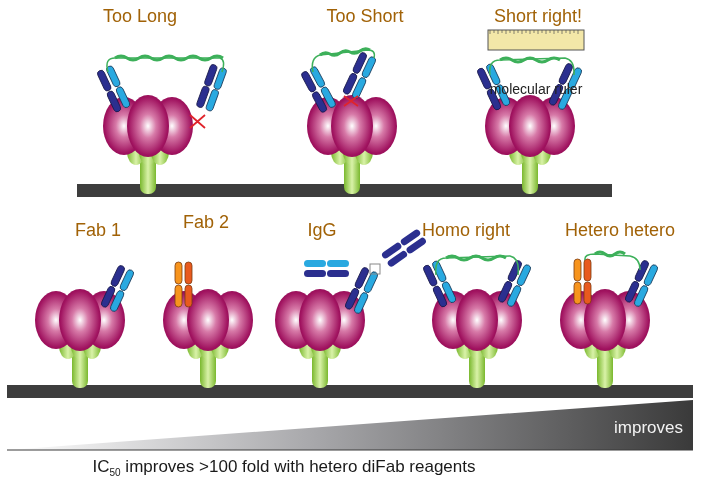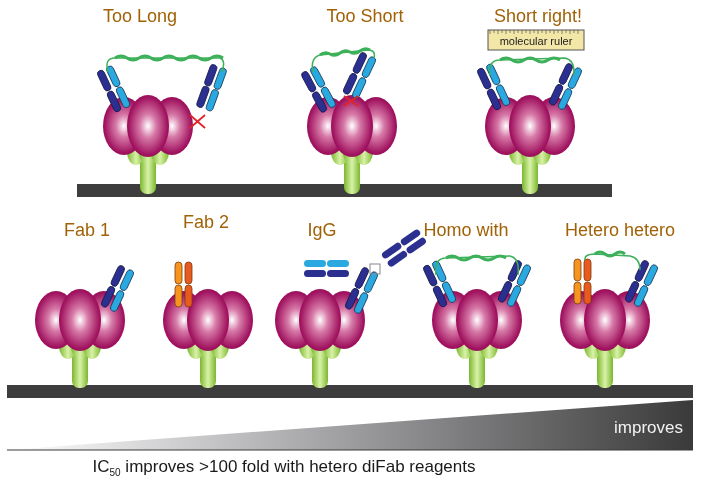--- a/index.html
+++ b/index.html
@@ -5,21 +5,21 @@
   html, body { margin: 0; padding: 0; background: #ffffff; }
   body { width: 720px; height: 487px; position: relative; overflow: hidden;
          font-family: "Liberation Sans", sans-serif; }
   .label { position: absolute; font-size: 18px; color: #a16207; white-space: nowrap;
            transform: translateX(-50%); }
   svg { position: absolute; left: 0; top: 0; }
   .caption { position: absolute; left: 0; width: 568px; top: 457px; text-align: center;
              font-size: 17px; color: #1a1a1a; }
   .caption sub { font-size: 10px; }
   .potency { position: absolute; left: 614px; top: 418px; font-size: 17px; color: #f2f2f2; }
-  .ruler-text { position: absolute; font-size: 11px; color: #222; transform: translateX(-50%); }
+  .ruler-text { position: absolute; font-size: 14px; color: #222; transform: translateX(-50%); margin-top: 46px; }
 </style>
 </head>
 <body>
 
 <svg width="720" height="487" viewBox="0 0 720 487">
   <defs>
     <radialGradient id="lobe" cx="50%" cy="50%" r="55%">
       <stop offset="0%" stop-color="#ffffff"></stop>
       <stop offset="35%" stop-color="#d77aa8"></stop>
       <stop offset="85%" stop-color="#a0125f"></stop>
@@ -140,21 +140,21 @@
 
   <polygon points="7,450 693,400 693,450" fill="url(#wedge)"></polygon>
   <line x1="7" y1="450" x2="693" y2="450" stroke="#3a3a3a" stroke-width="1"></line>
 </svg>
 
 <div class="label" style="left:140px; top:6px;">Too Long</div>
 <div class="label" style="left:353px; top:6px;margin-left:12px;">Too Short</div>
 <div class="label" style="left:538px; top:6px;">Short right!</div>
 <div class="ruler-text" style="left:536px; top:35px;">molecular ruler</div>
 
-<div class="label" style="left:87px; top:220px;">Fab 1</div>
+<div class="label" style="left:98px; top:220px;">Fab 1</div>
 <div class="label" style="left:206px; top:212px;text-align:right;">Fab 2</div>
 <div class="label" style="left:322px; top:220px;">IgG</div>
-<div class="label" style="left:466px; top:220px;">Homo with</div>
+<div class="label" style="left:466px; top:220px;">Homo right</div>
 <div class="label" style="left:620px; top:220px;">Hetero hetero</div>
 
 <div class="potency">improves</div>
 
 <div class="caption"><span>IC</span><sub>50</sub><span> improves &gt;100 fold with hetero diFab reagents</span></div>
 
 </body></html>

